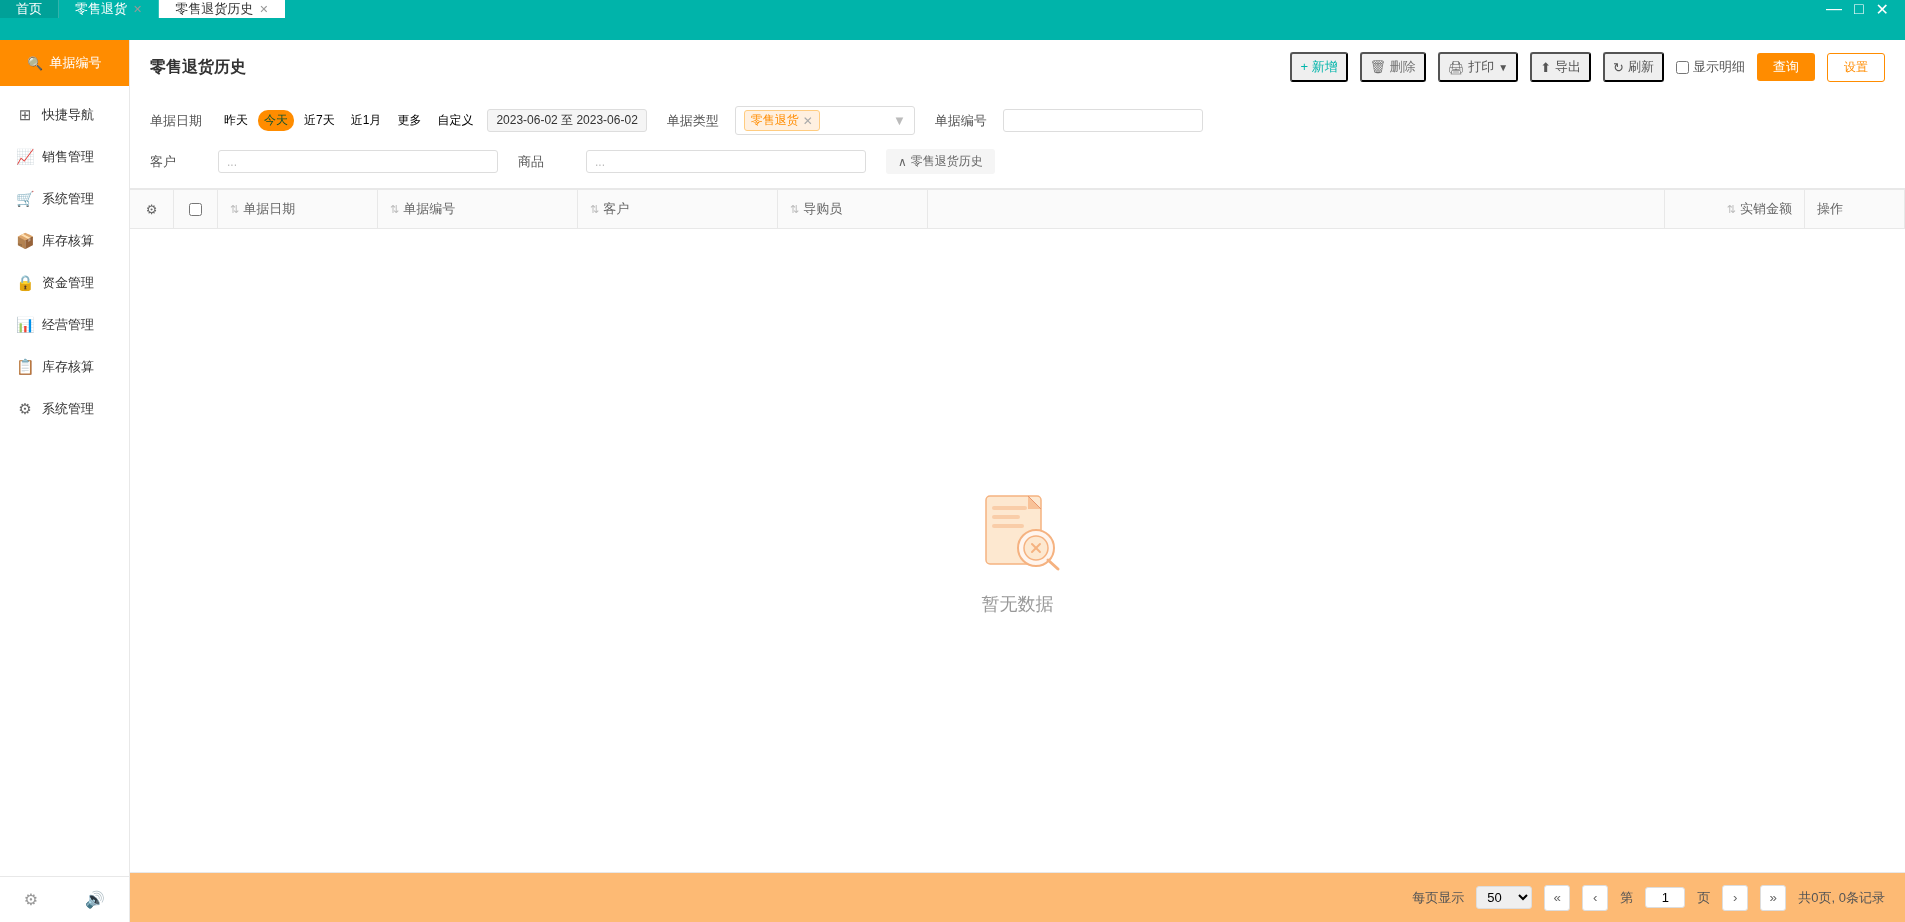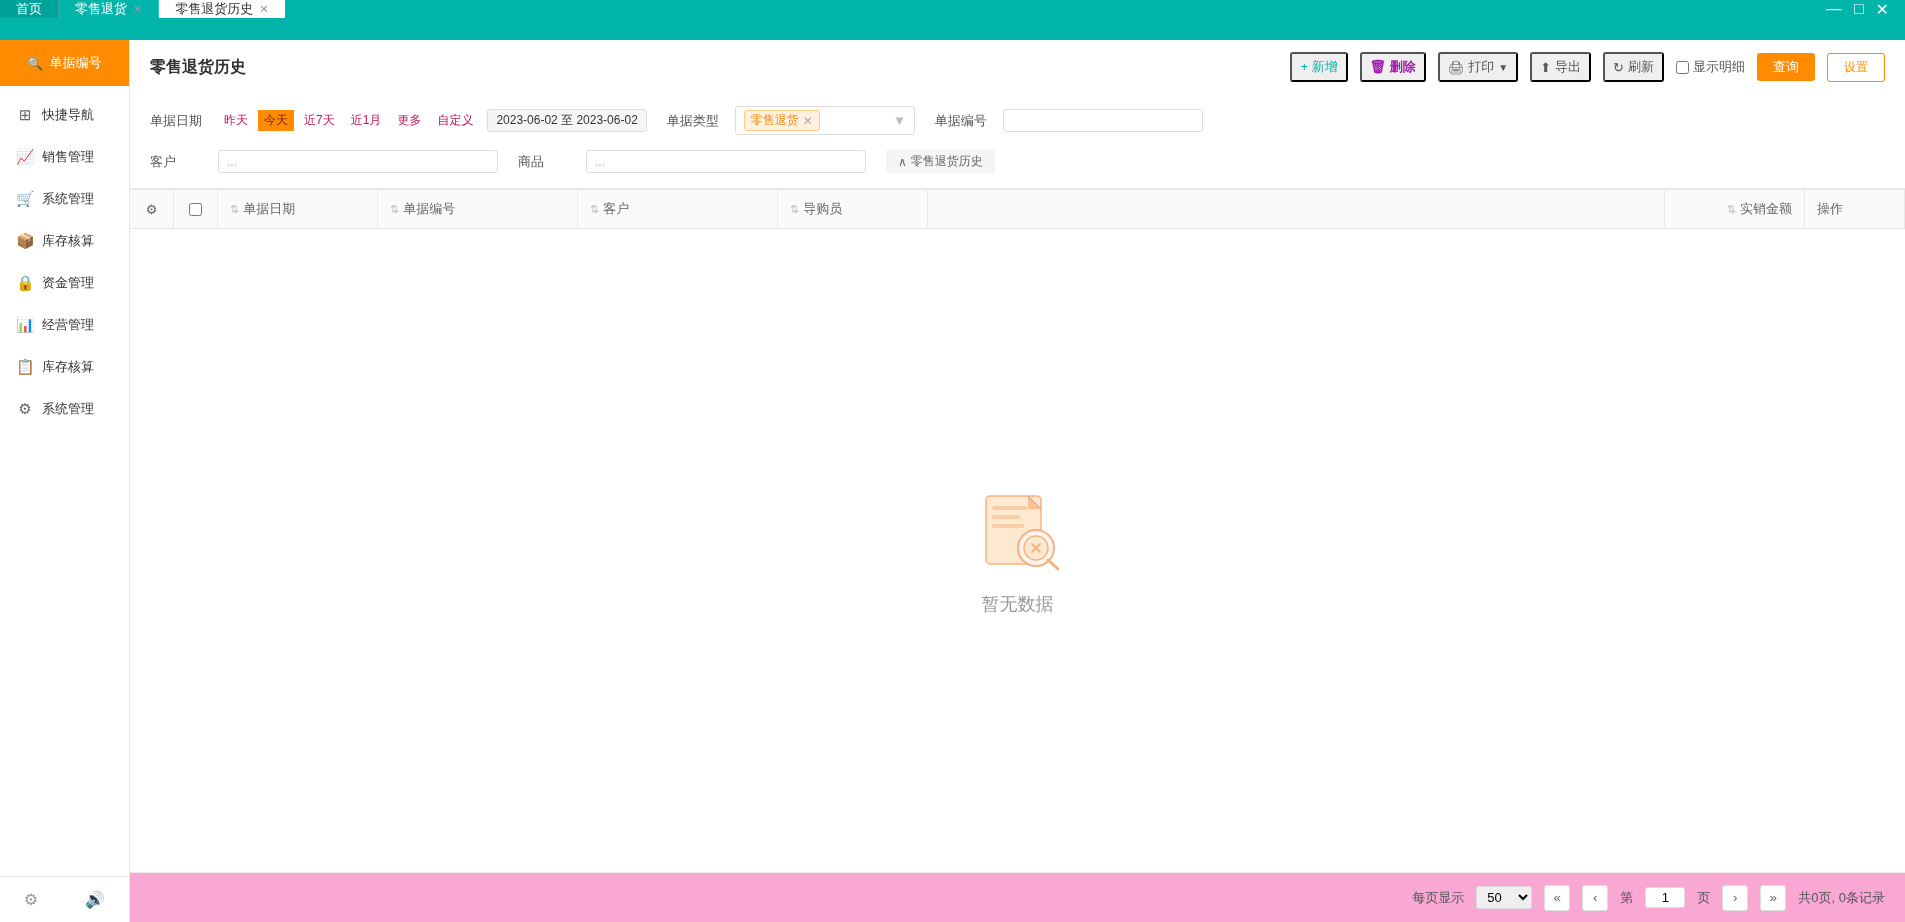--- a/index.html
+++ b/index.html
@@ -134,21 +134,21 @@
       display: flex;
       align-items: center;
       gap: 4px;
       font-size: 13px;
       color: #555;
       cursor: pointer;
       padding: 4px 8px;
       border-radius: 3px;
     }
     .toolbar-btn.new { color: #00b4aa; }
-    .toolbar-btn.delete { color: #a21caf; font-weight: bold; }
+    .toolbar-btn.delete { color: #737373; }
     .toolbar-btn-primary {
       background: #ff8c00;
       color: #fff;
       border: none;
       padding: 5px 16px;
       border-radius: 3px;
       font-size: 13px;
       cursor: pointer;
     }
     .toolbar-btn-secondary {
@@ -190,29 +190,29 @@
       white-space: nowrap;
       min-width: 60px;
     }
     .date-range-btns {
       display: flex;
       gap: 4px;
       align-items: center;
     }
     .date-btn {
       font-size: 12px;
-      color: #be185d;
+      color: #000000;
       cursor: pointer;
       padding: 2px 6px;
       border-radius: 3px;
     }
     .date-btn.active {
       background: #ff8c00;
-      color: #7f1d1d;
-      border-radius: 0;
+      color: #14532d;
+      border-radius: 10px;
     }
     .date-range-input {
       font-size: 12px;
       color: #333;
       background: #f5f5f5;
       border: 1px solid #ddd;
       border-radius: 3px;
       padding: 2px 8px;
     }
     .filter-select {
@@ -324,21 +324,21 @@
       position: relative;
     }
     .empty-text {
       font-size: 18px;
       color: #999;
     }
 
     
     .pagination-bar {
       height: 50px;
-      background: #f9a8d4;
+      background: #fdba74;
       border-top: 1px solid #e8e8e8;
       display: flex;
       align-items: center;
       justify-content: flex-end;
       padding: 0 20px;
       gap: 12px;
       font-size: 13px;
       color: #555;
       flex-shrink: 0;
     }

